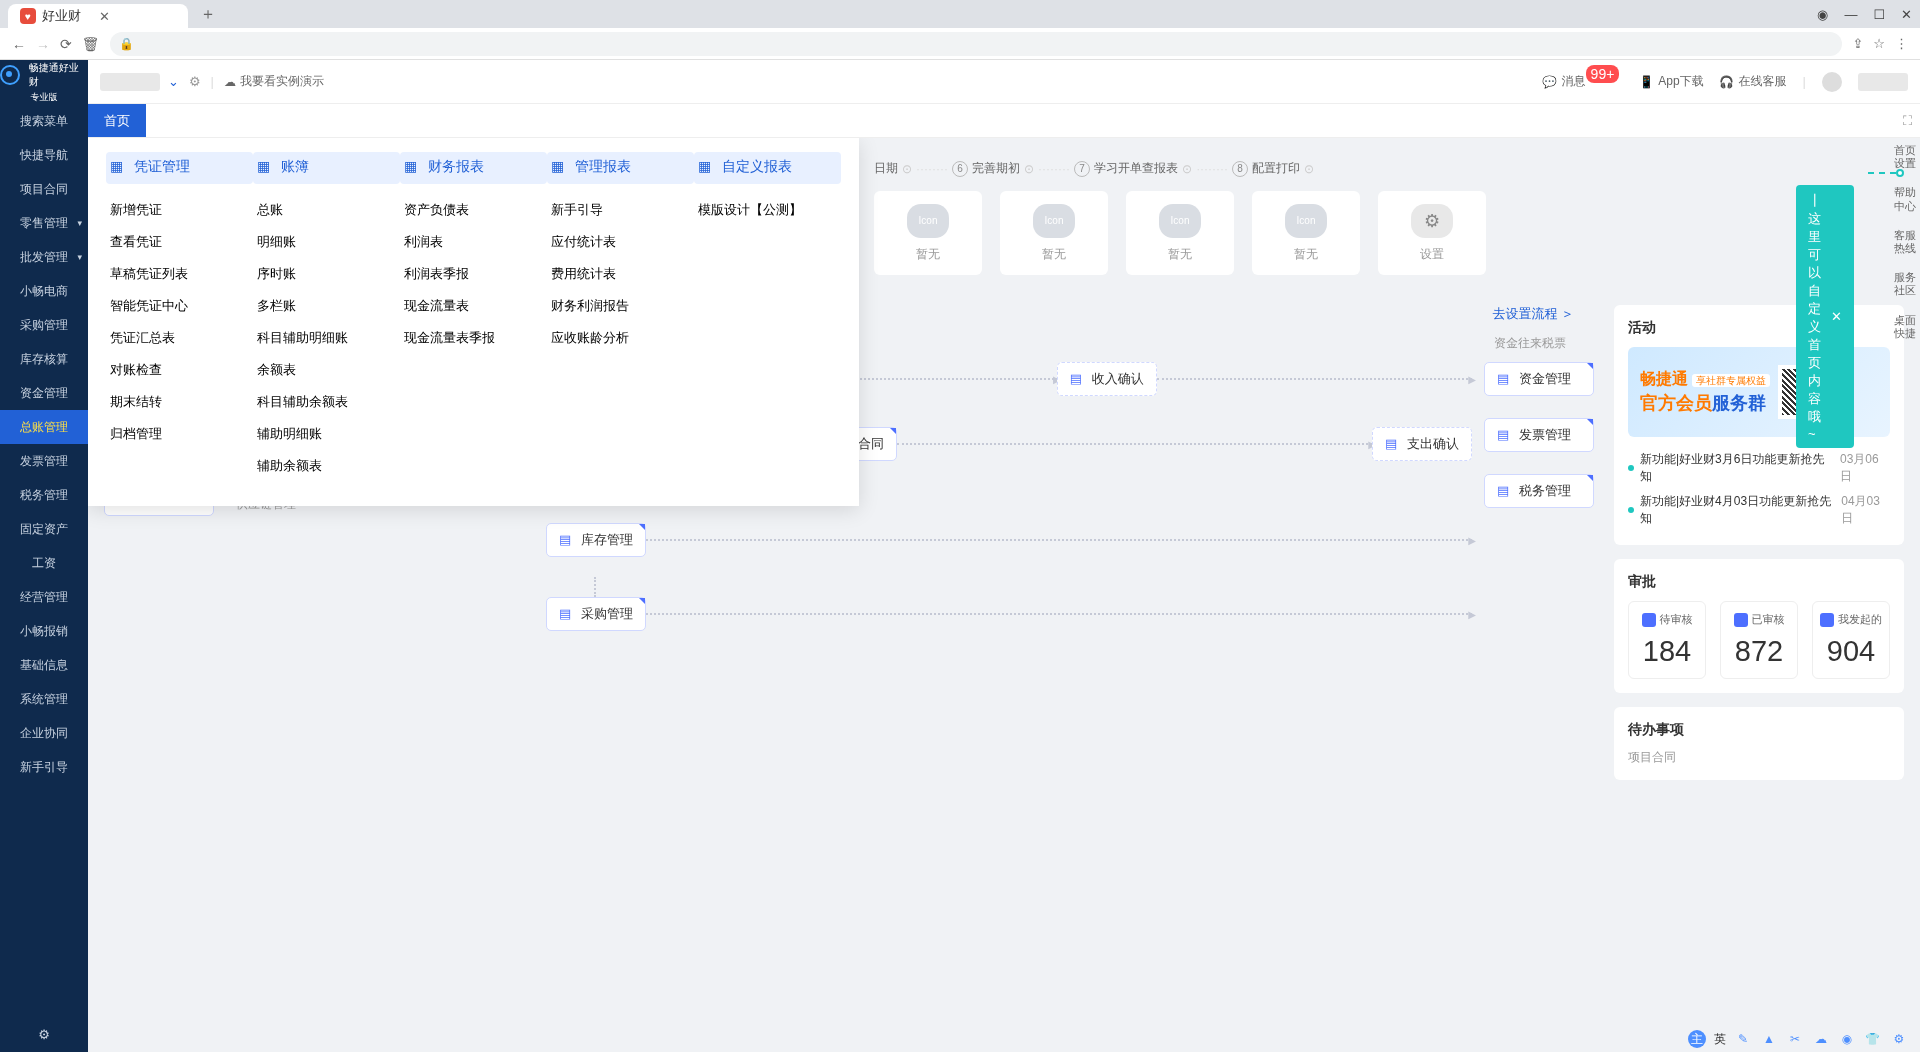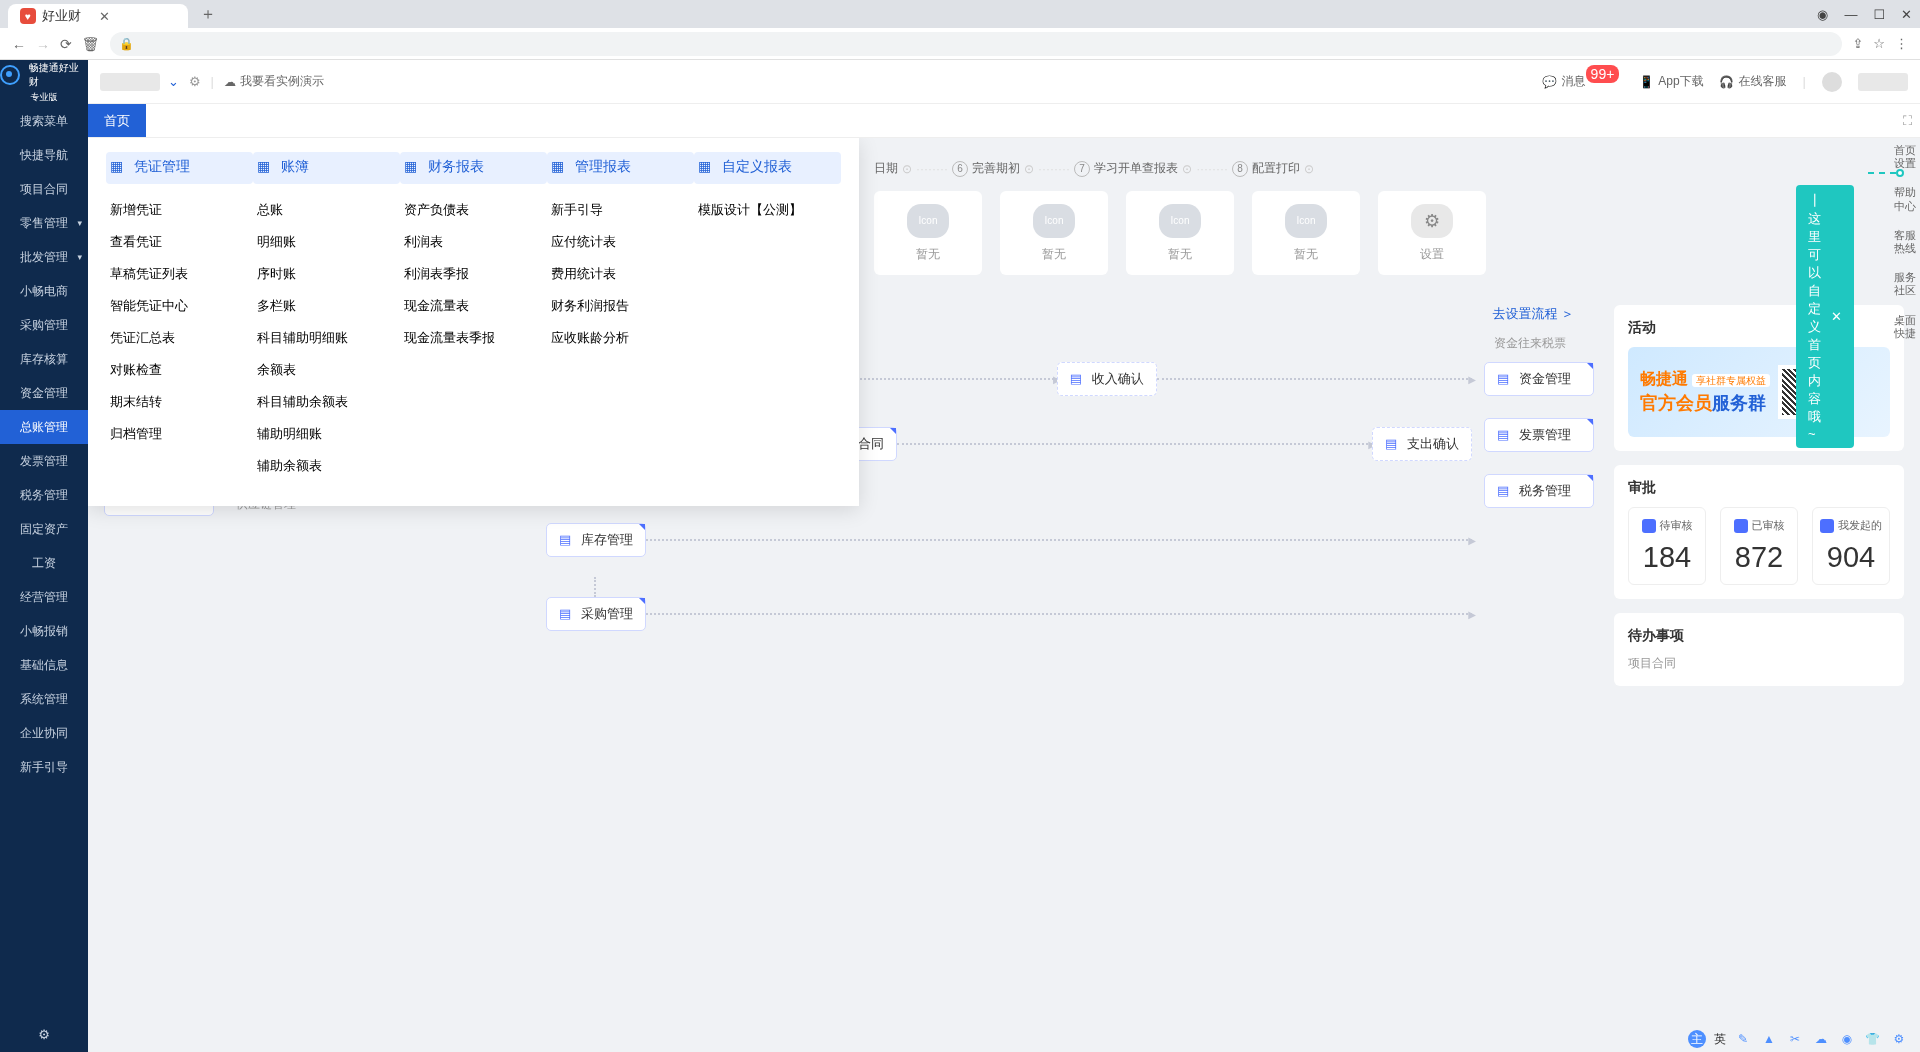--- a/index.html
+++ b/index.html
@@ -29,21 +29,21 @@
 .badge { background: #ff4d4f; color: #fff; font-size: 14px; padding: 1px 5px; border-radius: 8px; position: relative; top: -8px; left: -4px; }
 
 
 .layout { display: flex; height: calc(100vh - 60px); }
 .sidebar { width: 88px; background: #0f2a4d; color: #c8d2e0; display: flex; flex-direction: column; position: fixed; top: 60px; bottom: 0; left: 0; }
 .sidebar-logo { height: 44px; display: flex; flex-direction: column; align-items: center; justify-content: center; color: #fff; font-size: 11px; gap: 2px; position: fixed; top: 60px; left: 0; width: 88px; background: #0f2a4d; z-index: 5; }
 .logo-mark { width: 20px; height: 20px; border: 2px solid #3fa0ff; border-radius: 50%; position: relative; }
 .logo-mark::after { content: ''; position: absolute; width: 6px; height: 6px; background: #3fa0ff; border-radius: 50%; top: 4px; left: 4px; }
 .sidebar-items { flex: 1; overflow-y: auto; margin-top: 44px; }
 .sidebar-item { height: 34px; display: flex; align-items: center; justify-content: center; font-size: 12px; cursor: pointer; position: relative; }
-.sidebar-item.active { background: #2261d6; color: #ffffff; }
+.sidebar-item.active { background: #2261d6; color: #fde047; }
 .sidebar-item .chevron { position: absolute; right: 6px; font-size: 9px; }
 .sidebar-footer { height: 36px; display: flex; align-items: center; justify-content: center; color: #c8d2e0; cursor: pointer; }
 
 
 .main { flex: 1; margin-left: 88px; display: flex; flex-direction: column; }
 .tabbar { background: #fff; height: 34px; display: flex; align-items: center; border-bottom: 1px solid #eee; }
 .main-tab { padding: 0 16px; height: 100%; display: flex; align-items: center; background: #2261d6; color: #fff; font-size: 13px; cursor: pointer; }
 .expand-icon { margin-left: auto; margin-right: 8px; color: #999; cursor: pointer; }
 
 .content { flex: 1; position: relative; padding: 16px; overflow: auto; }
@@ -443,20 +443,32 @@
         <div class="right-col">
           <div class="panel">
             <div class="panel-title">活动</div>
             <div class="promo">
               <div class="promo-text">
                 <div><span class="l1">畅捷通</span> <span style="background:#fff;color:#ff7a00;font-size:10px;padding:1px 4px;border-radius:3px">享社群专属权益</span></div>
                 <div><span class="l2">官方会员</span><span class="l2" style="color:#2261d6">服务群</span></div>
               </div>
               <div class="qr"></div>
             </div>
+            <div id="news-list" style="margin-top:10px">
+                <div class="news-item">
+                  <span class="news-dot"></span>
+                  <span>新功能|好业财3月6日功能更新抢先知</span>
+                  <span class="news-date">03月06日</span>
+                </div>
+                <div class="news-item">
+                  <span class="news-dot"></span>
+                  <span>新功能|好业财4月03日功能更新抢先知</span>
+                  <span class="news-date">04月03日</span>
+                </div>
+              </div>
           </div>
 
           <div class="panel">
             <div class="panel-title">审批</div>
             <div class="approve-row" id="approve-row">
                 <div class="approve-card">
                   <div class="approve-label">
                     <span class="ai"></span>
                     <span>待审核</span>
                   </div>

